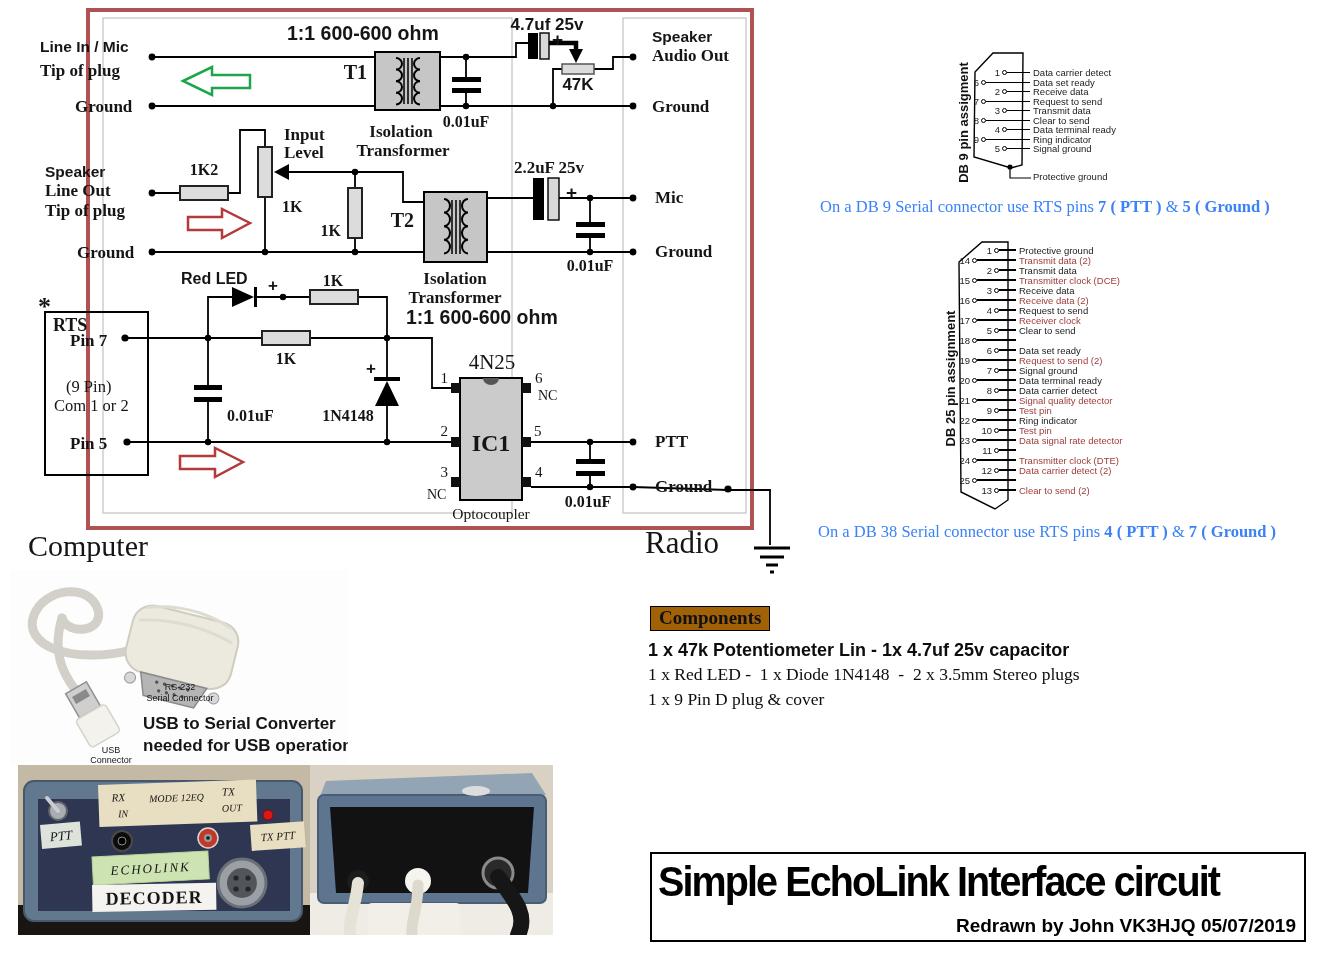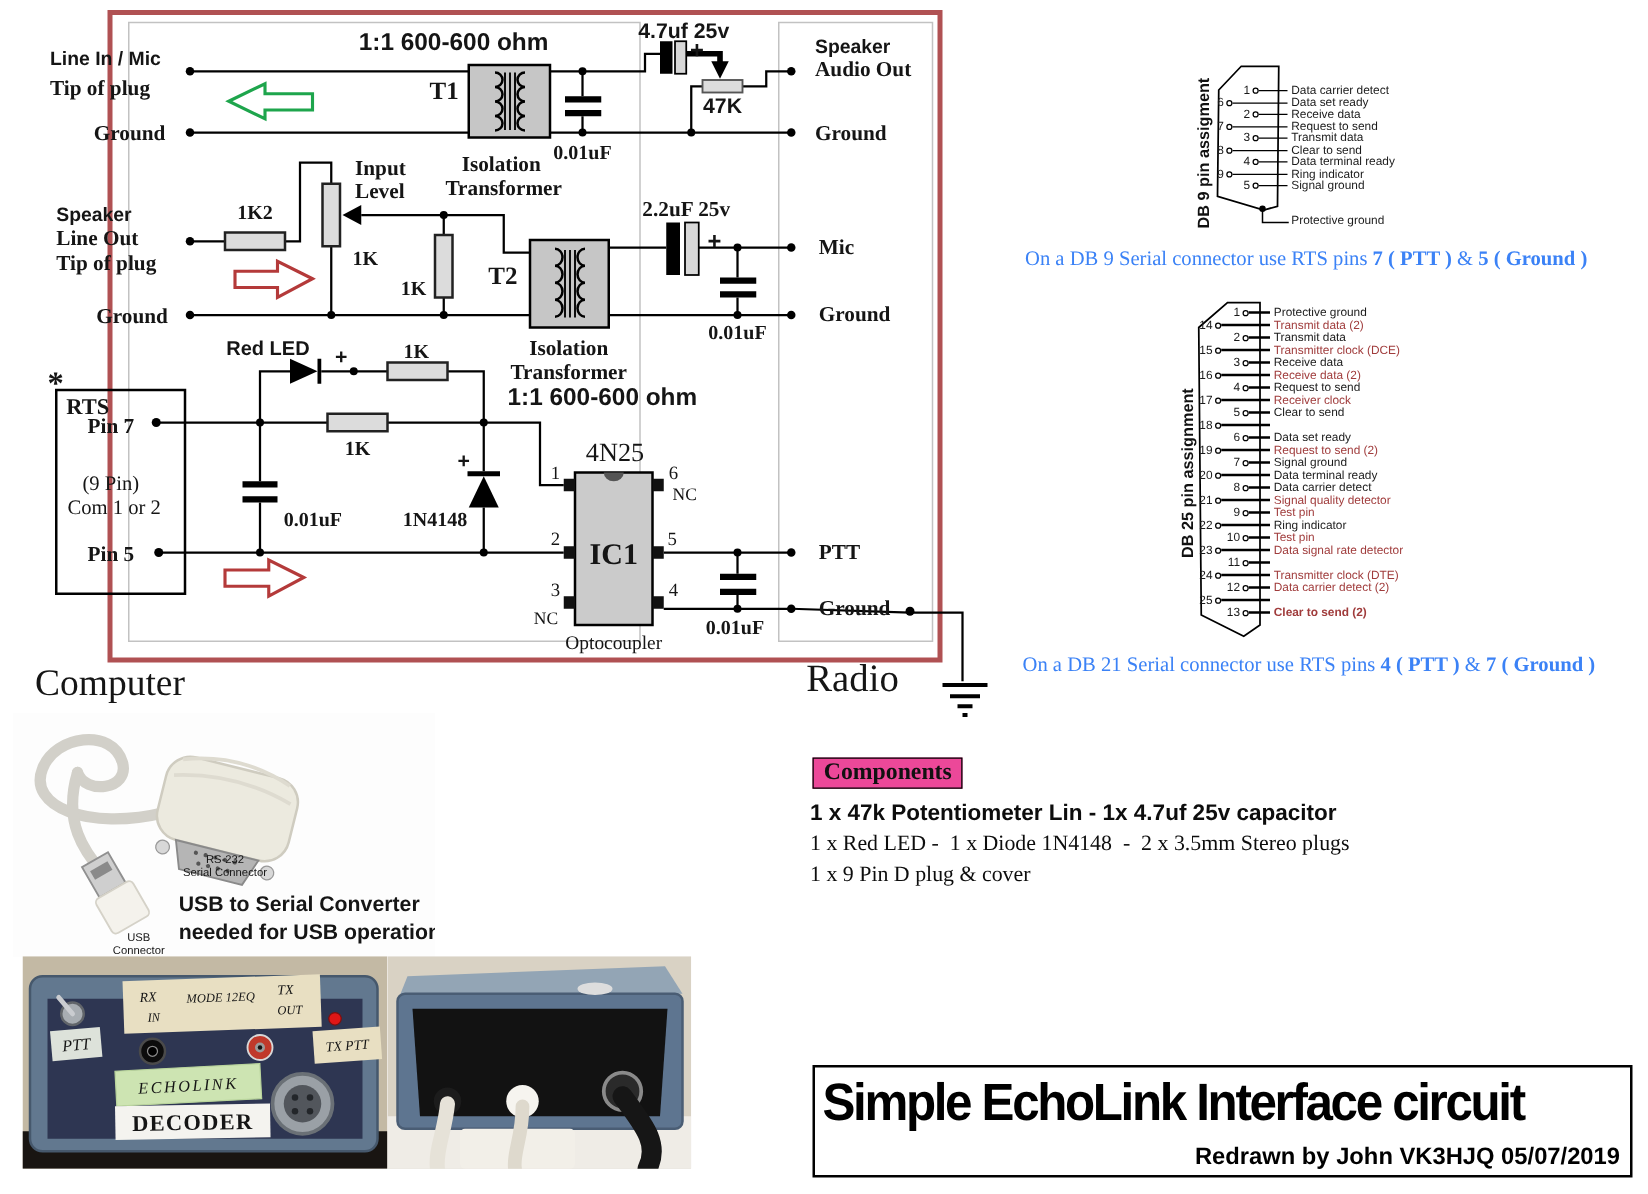--- a/index.html
+++ b/index.html
@@ -26,21 +26,21 @@
   #db9-pins .pr-in  .pin-num{width:44px;} #db9-pins .pr-in  .pin-line{width:23px;}
   #db9-pins .pr-out .pin-num{width:23px;} #db9-pins .pr-out .pin-line{width:44px;}
   #db25-pins .pr-in  .pin-num{width:44px;} #db25-pins .pr-in  .pin-line{width:17px;}
   #db25-pins .pr-out .pin-num{width:22px;} #db25-pins .pr-out .pin-line{width:39px;}
   .vlabel{position:absolute;transform:rotate(-90deg);white-space:nowrap;
           font:bold 13px "Liberation Sans",sans-serif;text-align:center;color:#111;}
   .pg-label{position:absolute;font:9.5px "Liberation Sans",sans-serif;color:#1a1a1a;white-space:nowrap;}
   .caption{position:absolute;font:16.5px "Liberation Serif",serif;color:#3b82f6;white-space:nowrap;}
   
   .comp-header{position:absolute;left:650px;top:606px;border:1.5px solid #000;padding:0 8px 1px 8px;
-               font:bold 19px "Liberation Serif",serif;background:#ec4899;}
+               font:bold 19px "Liberation Serif",serif;background:#a16207;}
   .comp-lines{position:absolute;left:648px;top:638px;}
   .comp-lines div{font:17.5px "Liberation Serif",serif;line-height:25.3px;white-space:pre;color:#0d0d0d;}
   .comp-lines div:first-of-type{font:bold 18px "Liberation Sans",sans-serif;line-height:24px;}
   
   .title-box{position:absolute;left:650px;top:852px;width:652px;height:86px;border:2.5px solid #000;}
   .title-text{position:absolute;left:6px;top:4px;font:800 42px "Liberation Sans",sans-serif;
               letter-spacing:-2px;transform:scaleX(0.94);transform-origin:left;white-space:nowrap;color:#000;}
   .title-credit{position:absolute;right:8px;bottom:3px;font:600 19px "Liberation Sans",sans-serif;color:#000;}
 </style>
 </head>
@@ -487,25 +487,25 @@
         <span class="pin-num">25</span>
         <span class="pin-circle"></span>
         <span class="pin-line"></span>
         <span class="pin-label"></span>
       </div>
 
       <div class="pin-row pr-in">
         <span class="pin-num">13</span>
         <span class="pin-circle"></span>
         <span class="pin-line"></span>
-        <span class="pin-label" style="color: rgb(160, 60, 60); font-weight: bold;">Clear to send (2)</span>
+        <span class="pin-label" style="color: rgb(160, 60, 60);">Clear to send (2)</span>
       </div>
     </div>
   <div class="caption" style="left:818px;top:522px">
-    <span>On a DB 21 Serial connector use RTS pins </span><b>4 ( PTT )</b><span> &amp; </span><b>7 ( Ground )</b>
+    <span>On a DB 38 Serial connector use RTS pins </span><b>4 ( PTT )</b><span> &amp; </span><b>7 ( Ground )</b>
   </div>
 
   <div class="comp-header">Components</div>
   <div class="comp-lines">
 
       <div>1 x 47k Potentiometer Lin - 1x 4.7uf 25v capacitor</div>
 
 
 
 

